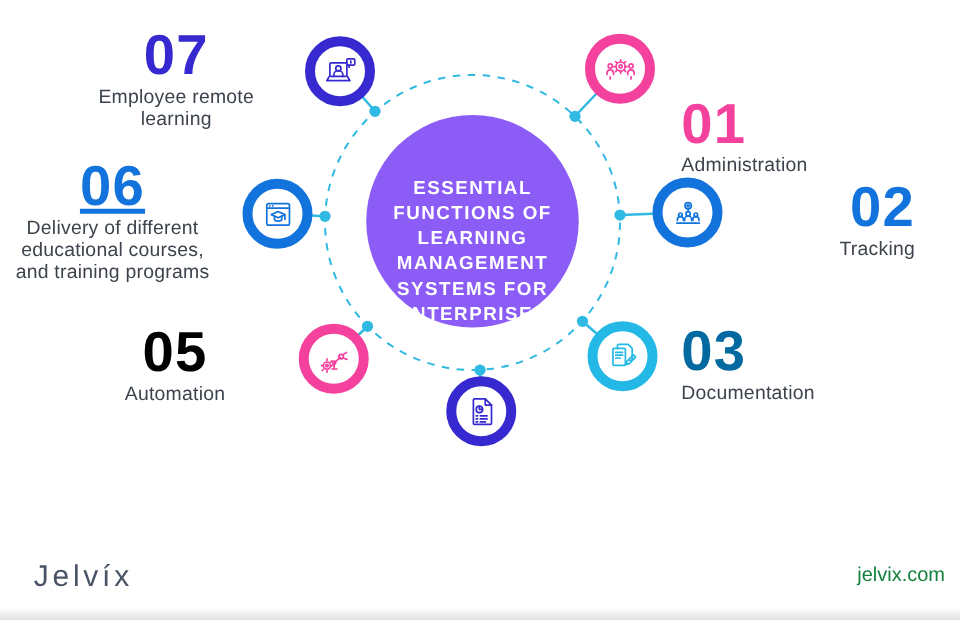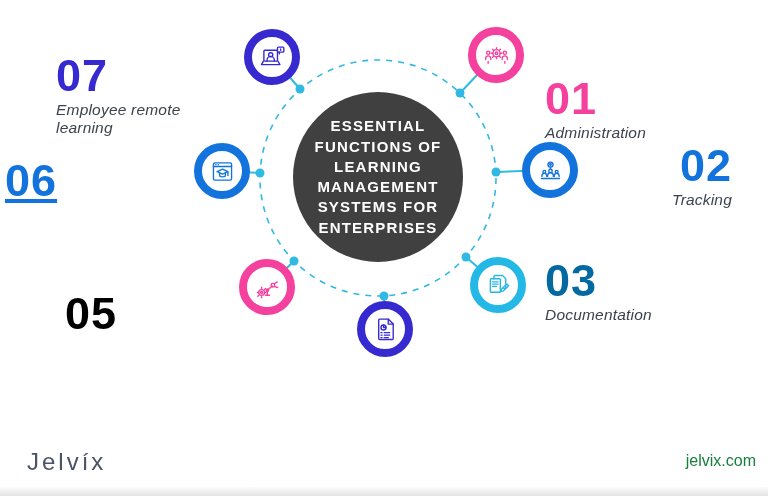--- a/index.html
+++ b/index.html
@@ -20,22 +20,22 @@
 
   .badge {
     position:absolute; width:56px; height:56px; border:8px solid;
     border-radius:50%; background:#ffffff;
     display:flex; align-items:center; justify-content:center;
   }
   .badge svg { width:29px; height:29px; display:block; }
 
   .item { position:absolute; }
   .item .num { font-size:45px; font-weight:bold; line-height:0.95; letter-spacing:1px; }
-  .item .lbl { margin-top:3px; font-size:15.5px; line-height:1.15; color:#3d434c; letter-spacing:0.2px;font-style:italic; }
-  .ta-r { text-align:left;margin-top:32px; }
+  .item .lbl { margin-top:3px; font-size:15.5px; line-height:1.15; color:#3d434c; letter-spacing:0.2px; }
+  .ta-r { text-align:center; }
   .ta-c { text-align:center; }
 
   .footer-logo {
     position:absolute; left:27px; top:448px;
     font-size:24px; letter-spacing:3px; color:#4a5466;
     font-family:Liberation Sans, sans-serif;
   }
   .footer-site { position:absolute; right:12px; top:452px; font-size:16px; color:#15803d; }
   .bottom-strip {
     position:absolute; left:0; right:0; bottom:0; height:9px;
@@ -64,21 +64,21 @@
       <circle cx="460" cy="93" r="4.5"></circle>
       <circle cx="496" cy="172" r="4.5"></circle>
       <circle cx="466" cy="257" r="4.5"></circle>
       <circle cx="384" cy="296" r="4.5"></circle>
       <circle cx="294" cy="261" r="4.5"></circle>
       <circle cx="260" cy="173" r="4.5"></circle>
       <circle cx="300" cy="89" r="4.5"></circle>
     </g>
   </svg>
 
-  <div class="center-circle" style="background-color: #404040;">
+  <div class="center-circle" style="background-color: #8b5cf6; align-items: flex-end;">
     <div class="center-title">ESSENTIAL FUNCTIONS OF LEARNING MANAGEMENT SYSTEMS FOR ENTERPRISES</div>
   </div>
 
   <div class="badge" style="left: 468px; top: 27px; border-color: rgb(244, 65, 158); color: rgb(244, 65, 158);">
     <svg viewBox="0 0 32 32">
       <g fill="none" stroke="currentColor" stroke-width="1.5" stroke-linecap="round" stroke-linejoin="round">
         <circle cx="16" cy="13.5" r="4"></circle>
         <circle cx="16" cy="13.5" r="1.4"></circle>
         <path d="M16 9.5V7.5M16 17.5v2M20 13.5h2M12 13.5h-2M19 10.5l1.4-1.4M13 16.5l-1.4 1.4M19 16.5l1.4 1.4M13 10.5l-1.4-1.4"></path>
         <circle cx="6.8" cy="13" r="1.8"></circle>
@@ -183,24 +183,26 @@
   </div>
 
   <div class="item" style="left:545px; top:260px; width:170px;">
     <div class="num" style="color: #0369a1;">03</div>
     <div class="lbl">Documentation</div>
   </div>
 
 
   <div class="item ta-r" style="right:553px; top:261px; width:150px;">
     <div class="num" style="color: #000000;">05</div>
+    <div class="lbl">Automation</div>
   </div>
 
   <div class="item ta-r" style="right:593px; top:128px; width:170px;">
     <div class="num" style="color: rgb(18, 115, 220); text-decoration: underline;">06</div>
+    <div class="lbl">Delivery of different educational courses, and training programs</div>
   </div>
 
   <div class="item ta-r" style="right:542px; top:23px; width:170px;">
     <div class="num" style="color: rgb(54, 41, 207);">07</div>
     <div class="lbl">Employee remote learning</div>
   </div>
 
   <div class="footer-logo">Jelvíx</div>
   <div class="footer-site">jelvix.com</div>
   <div class="bottom-strip"></div>

